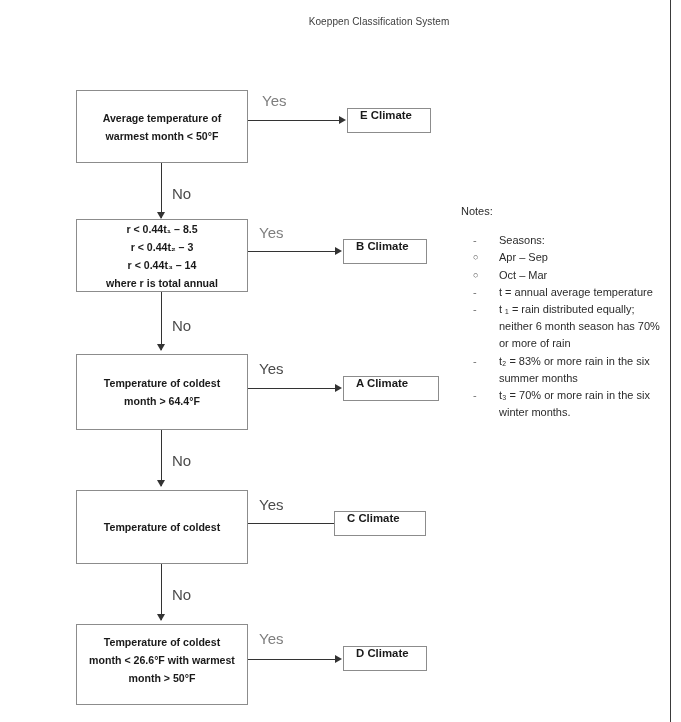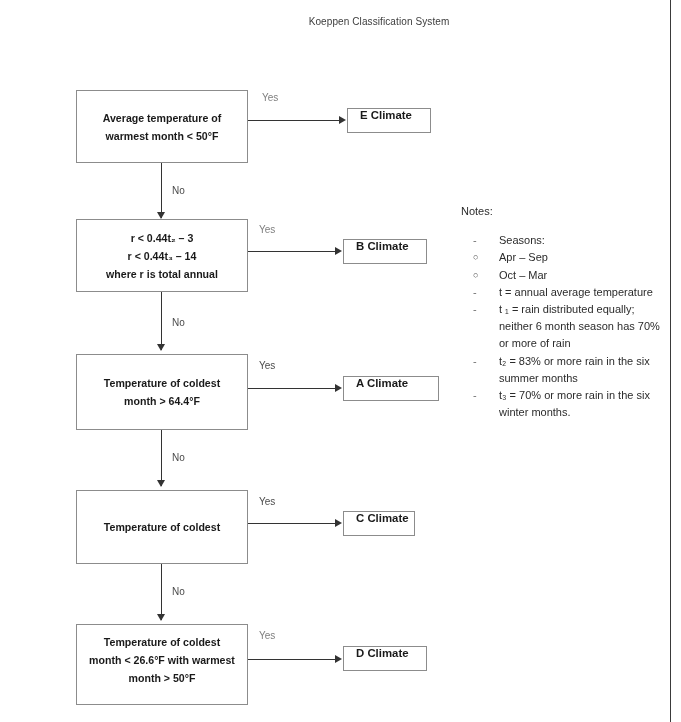--- a/index.html
+++ b/index.html
@@ -94,21 +94,21 @@
   }
   .arrow-down {
     position: absolute;
     width: 0; height: 0;
     border-top: 7px solid #333333;
     border-left: 4.5px solid transparent;
     border-right: 4.5px solid transparent;
   }
   .edge-label {
     position: absolute;
-    font-size: 10px;
+    font-size: 15px;
     color: #4b4b4b;
     white-space: nowrap;
   }
   .edge-label.faded { color: #7e7e7e; }
   
   .notes {
     position: absolute;
     left: 461px;
     top: 203px;
     width: 200px;
@@ -161,20 +161,21 @@
   <div class="rbox" style="left:347px; top:108px; width:84px; height:25px;">
     <span>E Climate</span>
   </div>
 
   <div class="vline" style="left:161px; top:163px; height:55px;"></div>
   <div class="arrow-down" style="left:157px; top:212px;"></div>
   <div class="edge-label" style="left:172px; top:185px;">No</div>
 
   <div class="qbox" style="left:76px; top:219px; width:172px; height:73px;">
     <div class="lines">
+      <div>r &lt; 0.44t₁ – 8.5</div>
       <div>r &lt; 0.44t₂ – 3</div>
       <div>r &lt; 0.44t₃ – 14</div>
       <div>where r is total annual</div>
     </div>
   </div>
   <div class="hline" style="left:248px; top:251px; width:88px;"></div>
   <div class="arrow-right" style="left:335px; top:247px;"></div>
   <div class="edge-label faded" style="left:259px; top:224px;">Yes</div>
   <div class="rbox" style="left:343px; top:239px; width:84px; height:25px;">
     <span>B Climate</span>
@@ -202,21 +203,21 @@
   <div class="edge-label" style="left:172px; top:452px;">No</div>
 
   <div class="qbox" style="left:76px; top:490px; width:172px; height:74px;">
     <div class="lines">
       <div>Temperature of coldest</div>
     </div>
   </div>
   <div class="hline" style="left:248px; top:523px; width:88px;"></div>
   <div class="arrow-right" style="left:335px; top:519px;"></div>
   <div class="edge-label" style="left:259px; top:496px;">Yes</div>
-  <div class="rbox" style="left:343px; top:511px; width:72px; height:25px;padding-left:12px;">
+  <div class="rbox" style="left:334px; top:511px; width:92px; height:25px;padding-left:12px;">
     <span>C Climate</span>
   </div>
 
   <div class="vline" style="left:161px; top:564px; height:56px;"></div>
   <div class="arrow-down" style="left:157px; top:614px;"></div>
   <div class="edge-label" style="left:172px; top:586px;">No</div>
 
   <div class="qbox" style="left:76px; top:624px; width:172px; height:81px;">
     <div class="lines" style="margin-top:-9px;">
       <div>Temperature of coldest</div>

